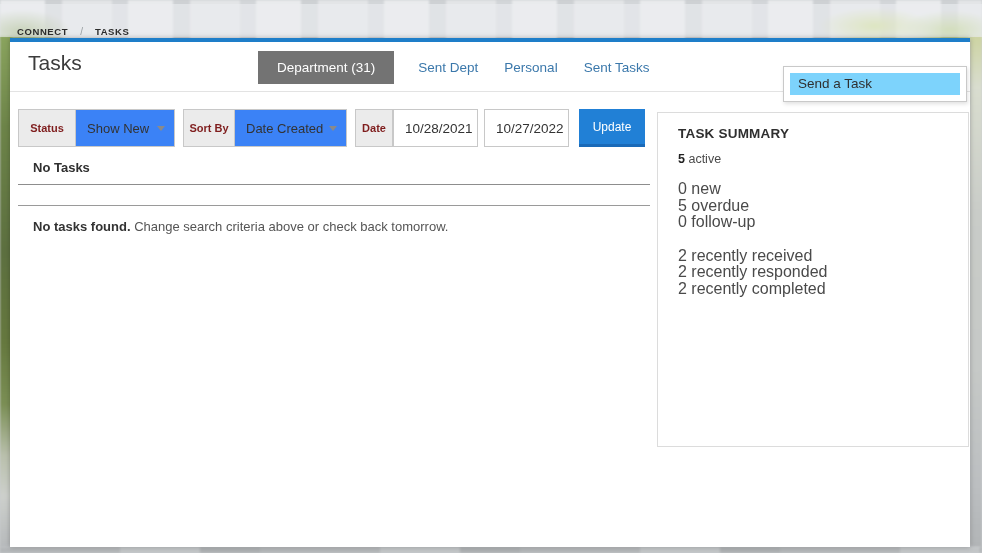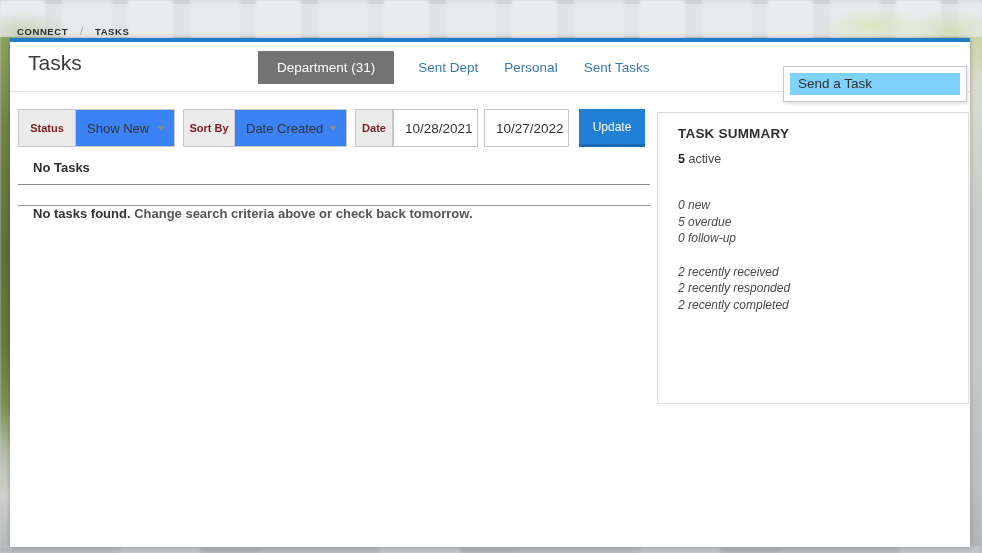--- a/index.html
+++ b/index.html
@@ -127,33 +127,33 @@
   .w58{width:58px;} .w99{width:99px;} .w52{width:52px;} .w112{width:112px;}
   .w38{width:38px;} .w85{width:85px;} .w66{width:66px;}
 
   
   .results { position:absolute; left:8px; top:118px; width:632px; }
   .results-header {
     font-weight:700; font-size:13px; color:#2f2f2f;
     padding:0 0 9px 15px; border-bottom:1px solid #8d8d8d;
   }
   .results-empty-row { height:21px; border-bottom:1px solid #9a9a9a; }
-  .results-msg { padding-left:15px; font-size:13px; color:#555;font-weight:bold; }
+  .results-msg { margin-top:13px; padding-left:15px; font-size:13px; color:#555; }
   .results-msg b { color:#333; }
 
   
   .summary {
-    position:absolute; left:647px; top:70px; width:312px; height:292px;
+    position:absolute; left:647px; top:70px; width:312px; height:335px;
     border:1px solid #dcdcdc; padding:13px 20px;
   }
   .summary-title { font-weight:700; font-size:13.5px; color:#2f2f2f; margin-bottom:11px; letter-spacing:.2px; }
-  .summary-active { font-size:12.5px; color:#4a4a4a; margin-bottom:31px; }
+  .summary-active { font-size:12.5px; color:#4a4a4a; margin-bottom:15px; }
   .summary-active b { color:#222; }
   .summary ul { list-style:none; margin-bottom:17px; }
-  .summary li { font-size:12px; color:#4a4a4a; line-height:16.5px;font-style:italic; }
+  .summary li { font-size:16px; color:#4a4a4a; line-height:16.5px; }
 </style>
 </head>
 <body>
 
 <div class="bg-top"></div>
 <div class="bg-left"></div>
 <div class="bg-right"></div>
 <div class="bg-bottom"></div>
 
 <div class="topbar">

